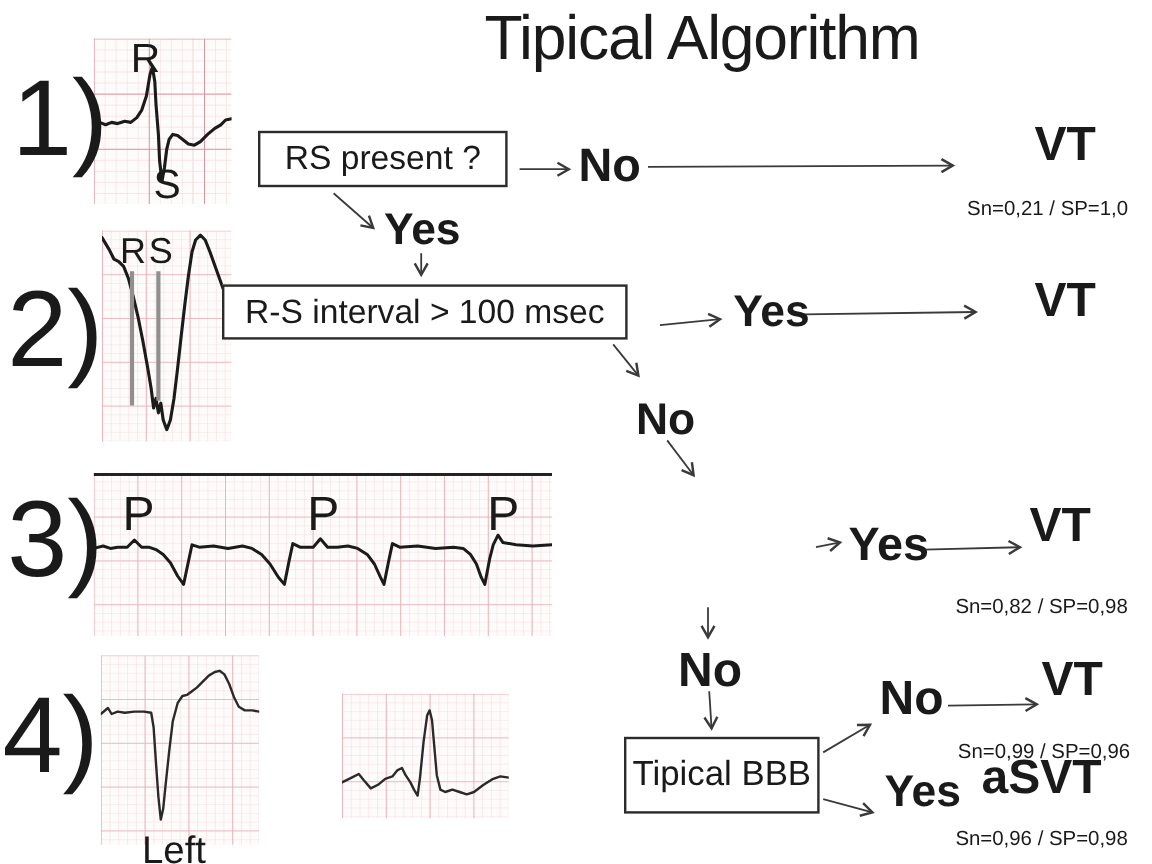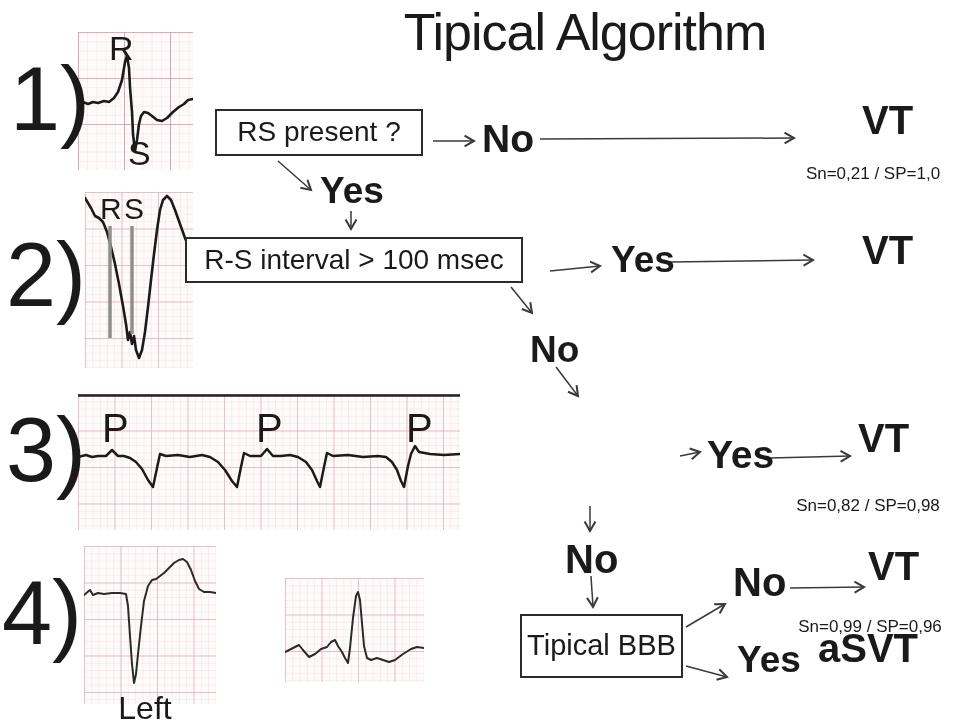--- a/index.html
+++ b/index.html
@@ -121,20 +121,21 @@
 
   <div class="abs result" style="left:862px;top:230px;">VT</div>
 
   <div class="abs result" style="left:858px;top:418px;">VT</div>
   <div class="abs stats" style="left:788px;top:486px;margin-top:10px;">Sn=0,82 / SP=0,98</div>
 
   <div class="abs result" style="left:868px;top:546px;">VT</div>
   <div class="abs stats" style="left:790px;top:597px;margin-top:20px;">Sn=0,99 / SP=0,96</div>
 
   <div class="abs result" style="left:818px;top:628px;">aSVT</div>
+  <div class="abs stats" style="left:788px;top:689px;">Sn=0,96 / SP=0,98</div>
 
   <svg id="arrows" class="abs" width="960" height="720" viewBox="0 0 960 720">
     <defs>
       <marker id="ah" viewBox="0 0 10 10" refX="8" refY="5" markerWidth="9" markerHeight="9" orient="auto-start-reverse">
         <path d="M1,1 L8,5 L1,9" fill="none" stroke="#3a3a3a" stroke-width="1.5"></path>
       </marker>
     </defs>
     <g fill="none" stroke="#3a3a3a" stroke-width="1.5">
       <path d="M433,141 L474,141" marker-end="url(#ah)"></path>
       <path d="M540,139 L794,138" marker-end="url(#ah)"></path>

